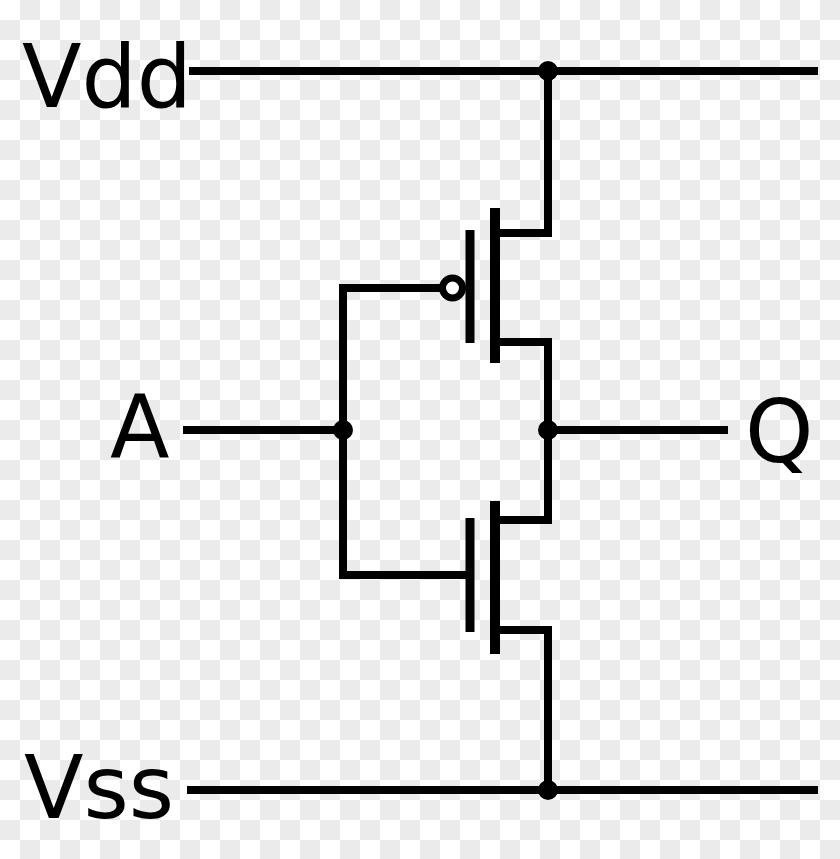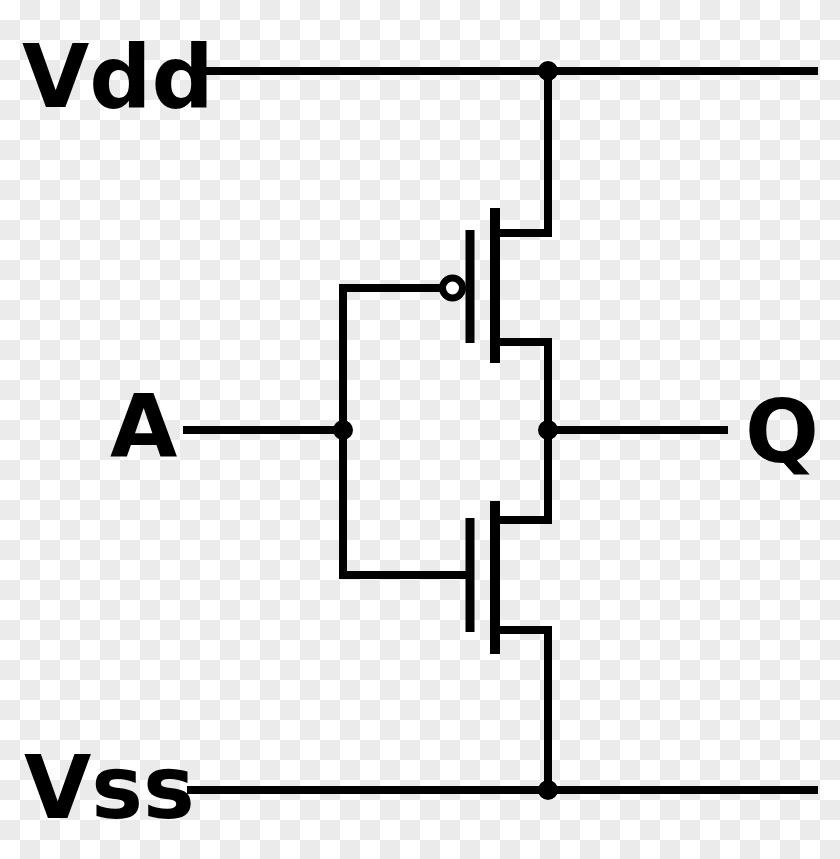--- a/index.html
+++ b/index.html
@@ -9,21 +9,20 @@
   }
   .canvas {
     position: relative;
     width: 840px;
     height: 859px;
     overflow: hidden;
     background-color: #ffffff;
     
     background-image: conic-gradient(#ebebeb 0 90deg, #ffffff 90deg 180deg, #ebebeb 180deg 270deg, #ffffff 270deg);
     background-size: 40px 40px;
-    font-weight: bold;
   }
   svg.schematic {
     position: absolute;
     left: 0;
     top: 0;
     display: block;
   }
   .wire {
     stroke: #000000;
     stroke-width: 8;

